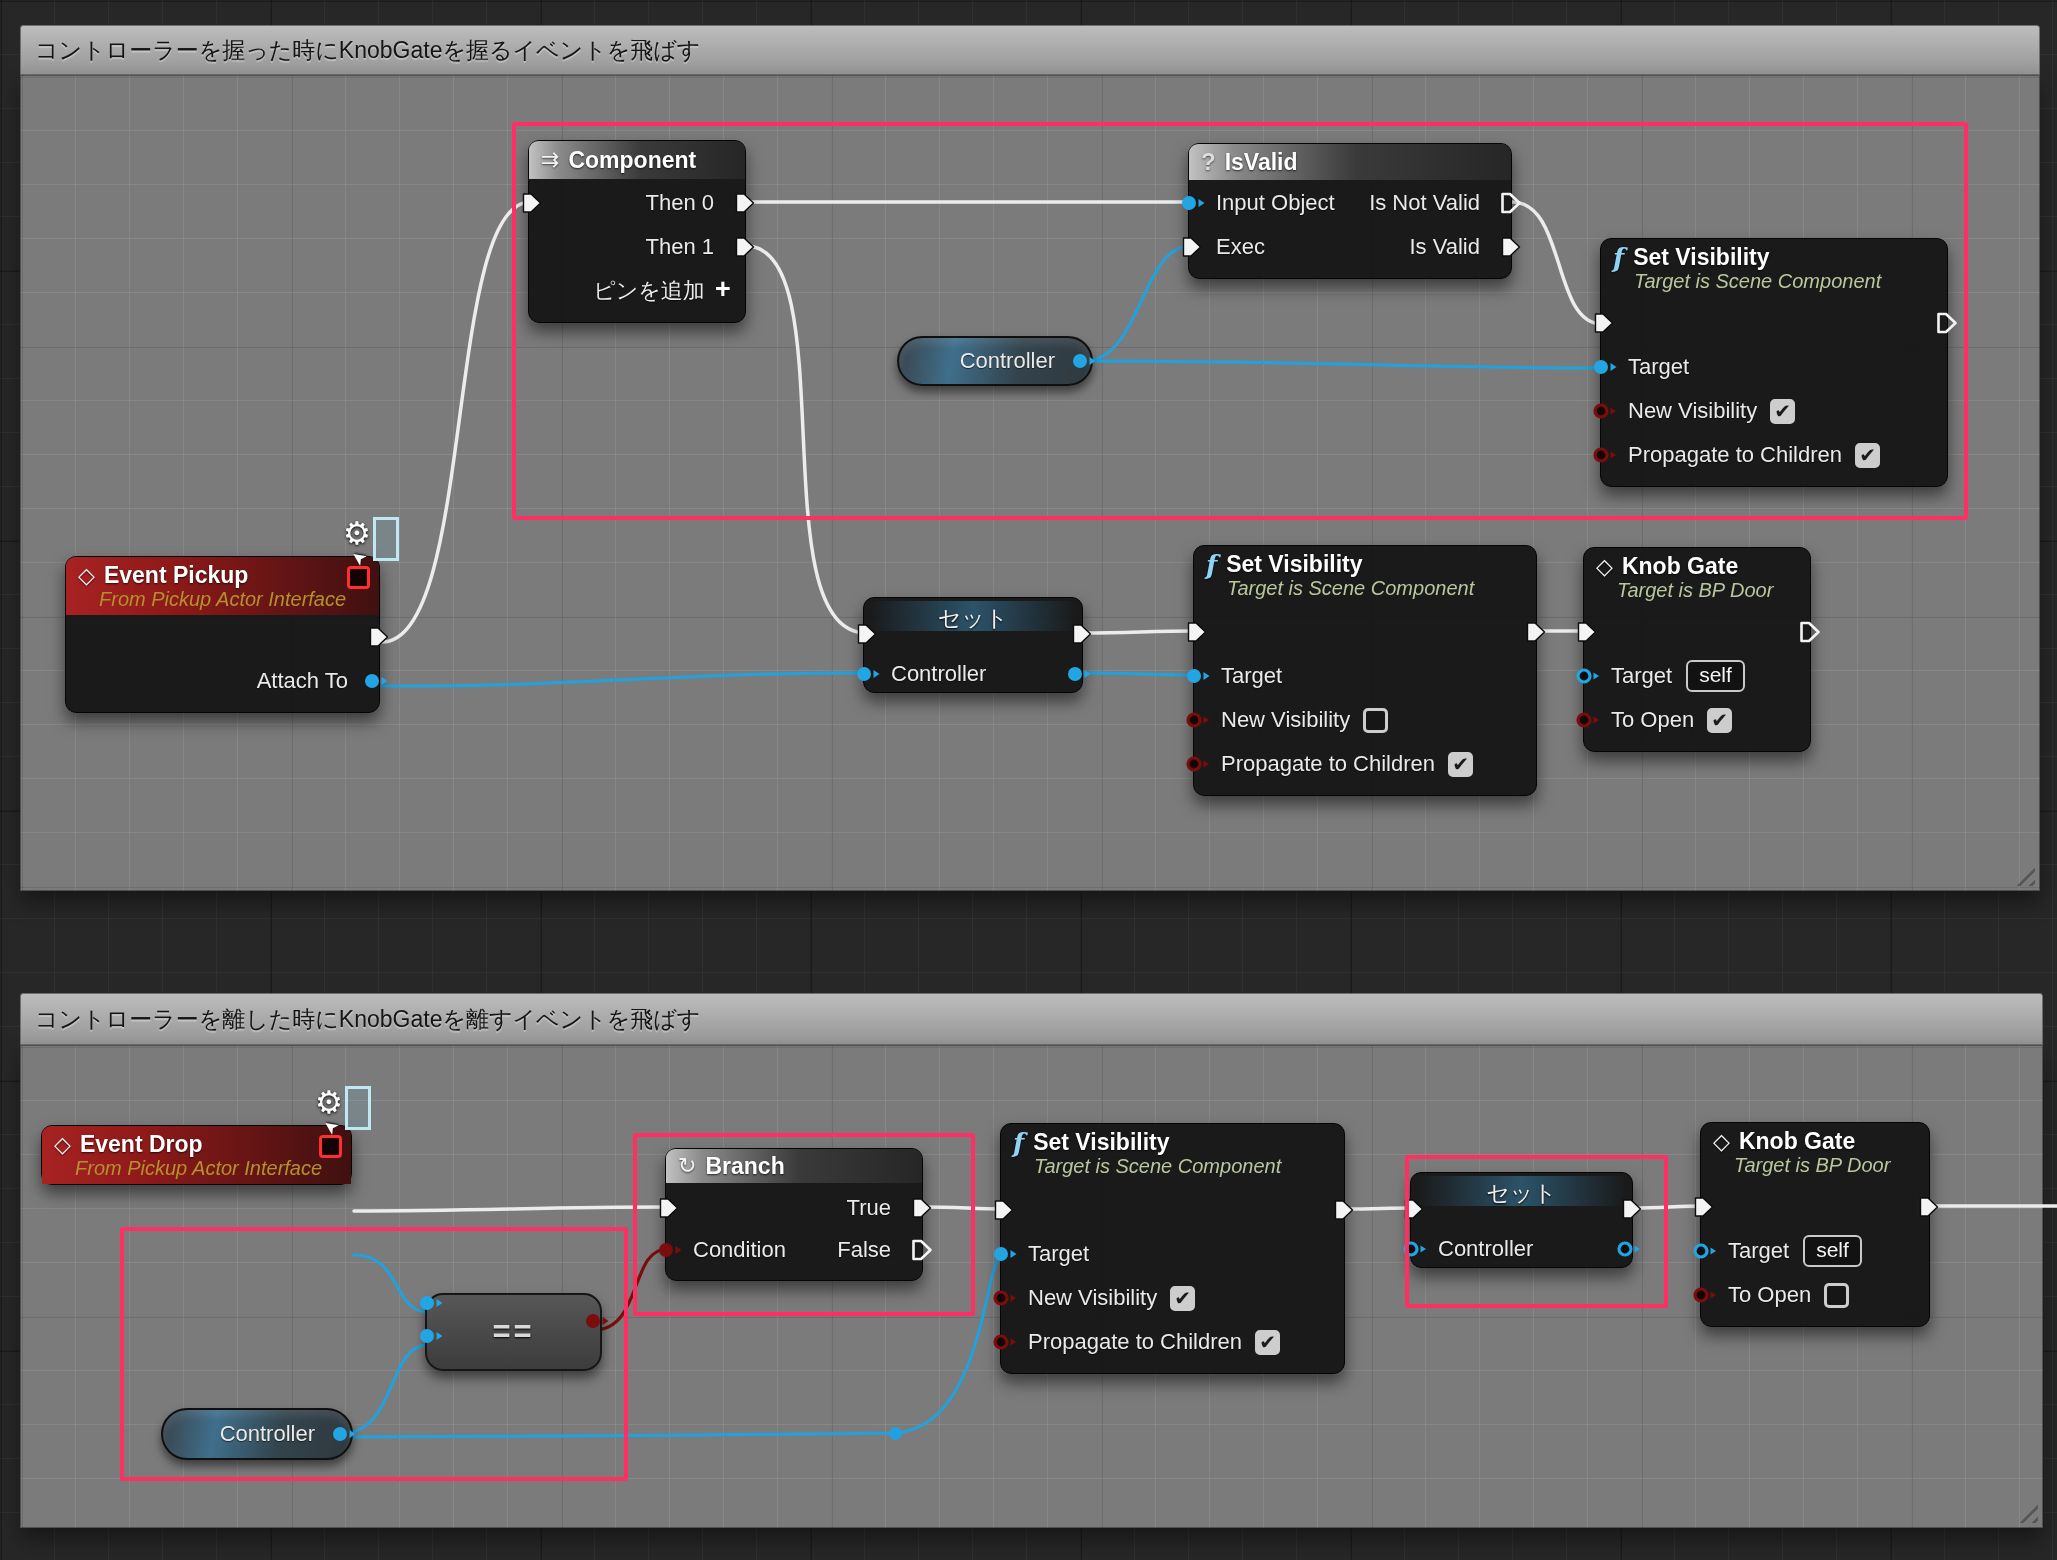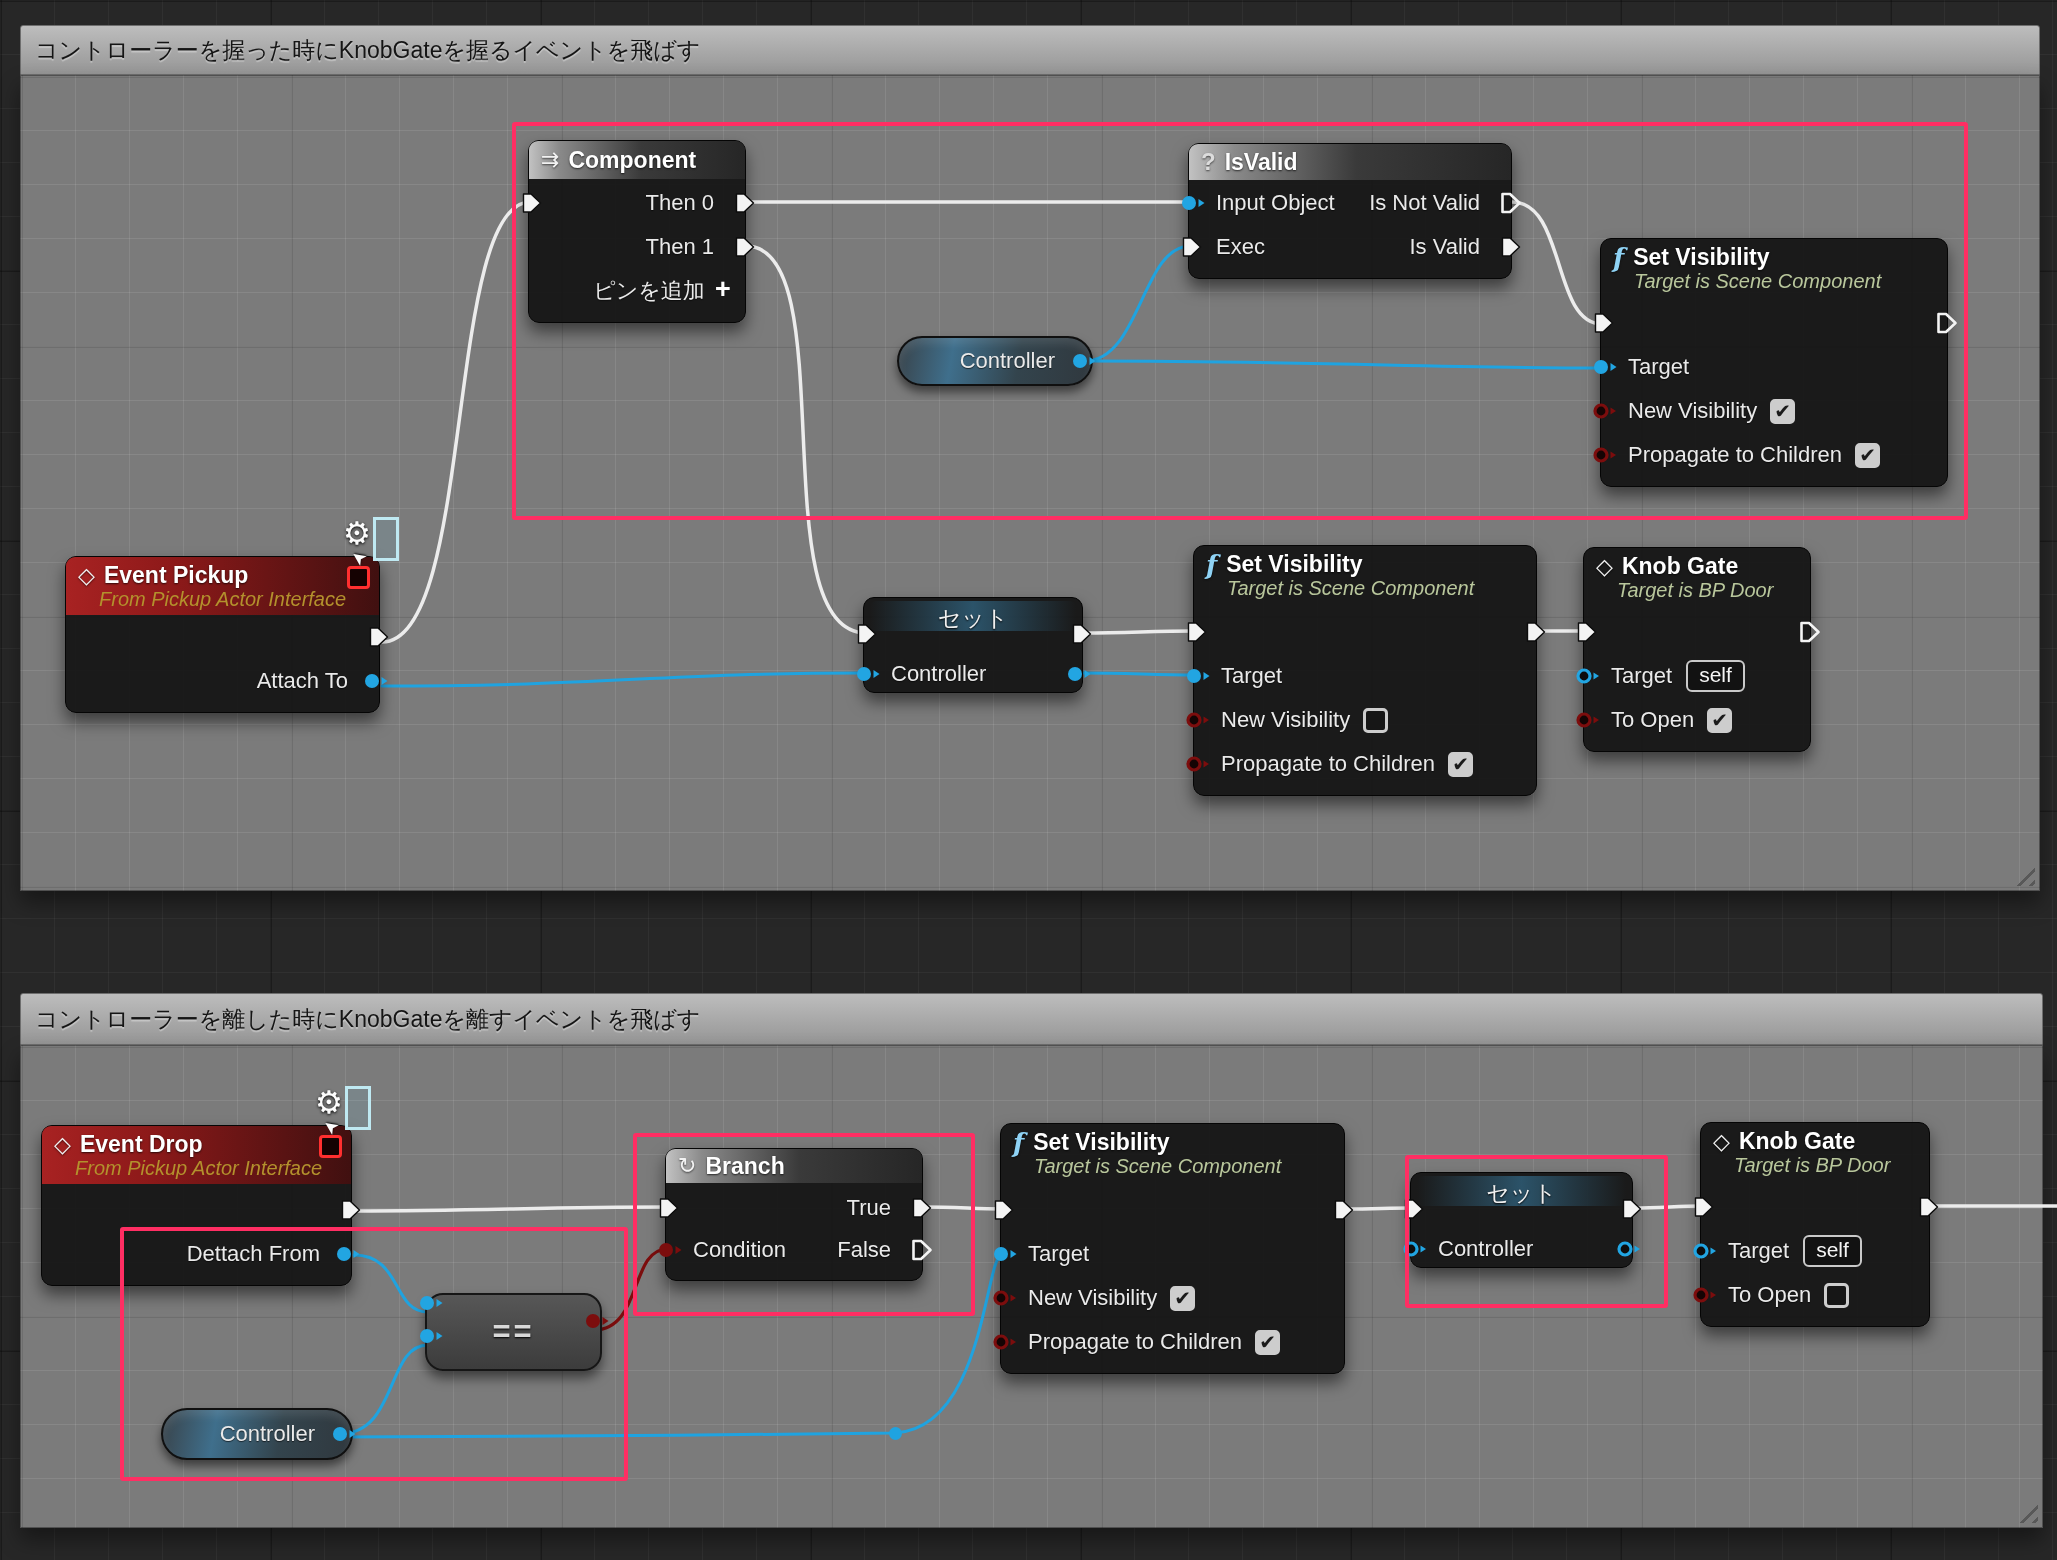--- a/index.html
+++ b/index.html
@@ -383,34 +383,20 @@
             <span class="n-title">Event Drop</span>
           </div>
           <span class="n-sub">From Pickup Actor Interface</span>
           <span class="delegate"></span>
         </div>
         <span class="badge">
           <span class="badge-panel"></span>
           <span class="badge-gear">⚙</span>
           <span class="badge-arrow">➤</span>
         </span>
-        <div class="rows" style="padding-top: 4px;">
-          <div class="row">
-            <span class="pin out"><svg width="23" height="23" viewBox="0 0 23 23">
-                <path d="M3.5 2.5 H11 L20.5 11.5 L11 20.5 H3.5 Z" fill="#f4f4f4" stroke="#0c0c0c" stroke-width="1.4" stroke-linejoin="round"></path>
-              </svg></span>
-          </div>
-          <div class="row">
-            <span class="lbl right">Dettach From</span>
-            <span class="pin out"><svg width="27" height="19" viewBox="0 0 27 19">
-                <circle cx="9" cy="9.5" r="7" fill="#22a5e2"></circle>
-                <path d="M18.5 5.5 L24.5 9.5 L18.5 13.5 Z" fill="#22a5e2"></path>
-              </svg></span>
-          </div>
-        </div>
       </div>
       <div class="eqnode" style="left: 425px; top: 1293px; width: 173px; height: 74px;">
         <span class="eq-symbol">==</span>
         <span class="pin" style="left: -9px; top: 8px;"><svg width="27" height="19" viewBox="0 0 27 19">
             <circle cx="9" cy="9.5" r="7" fill="#22a5e2"></circle>
             <path d="M18.5 5.5 L24.5 9.5 L18.5 13.5 Z" fill="#22a5e2"></path>
           </svg></span>
         <span class="pin" style="left: -9px; top: 41px;"><svg width="27" height="19" viewBox="0 0 27 19">
             <circle cx="9" cy="9.5" r="7" fill="#22a5e2"></circle>
             <path d="M18.5 5.5 L24.5 9.5 L18.5 13.5 Z" fill="#22a5e2"></path>

